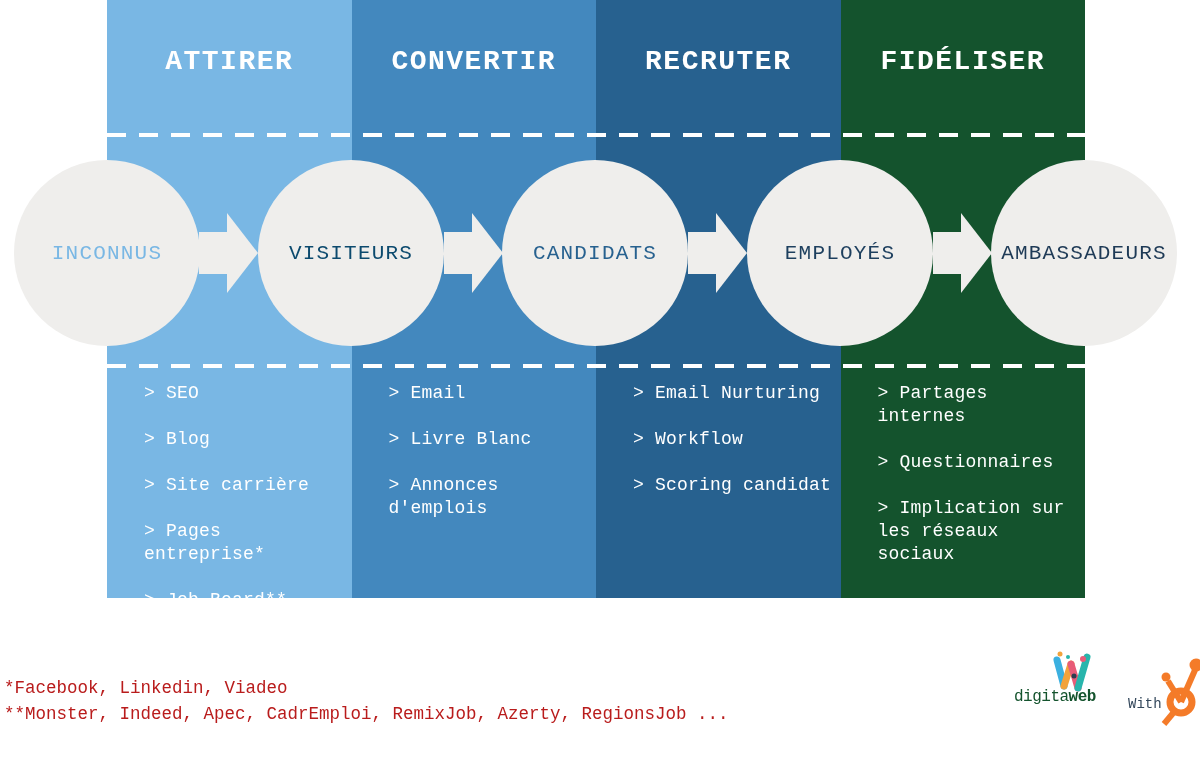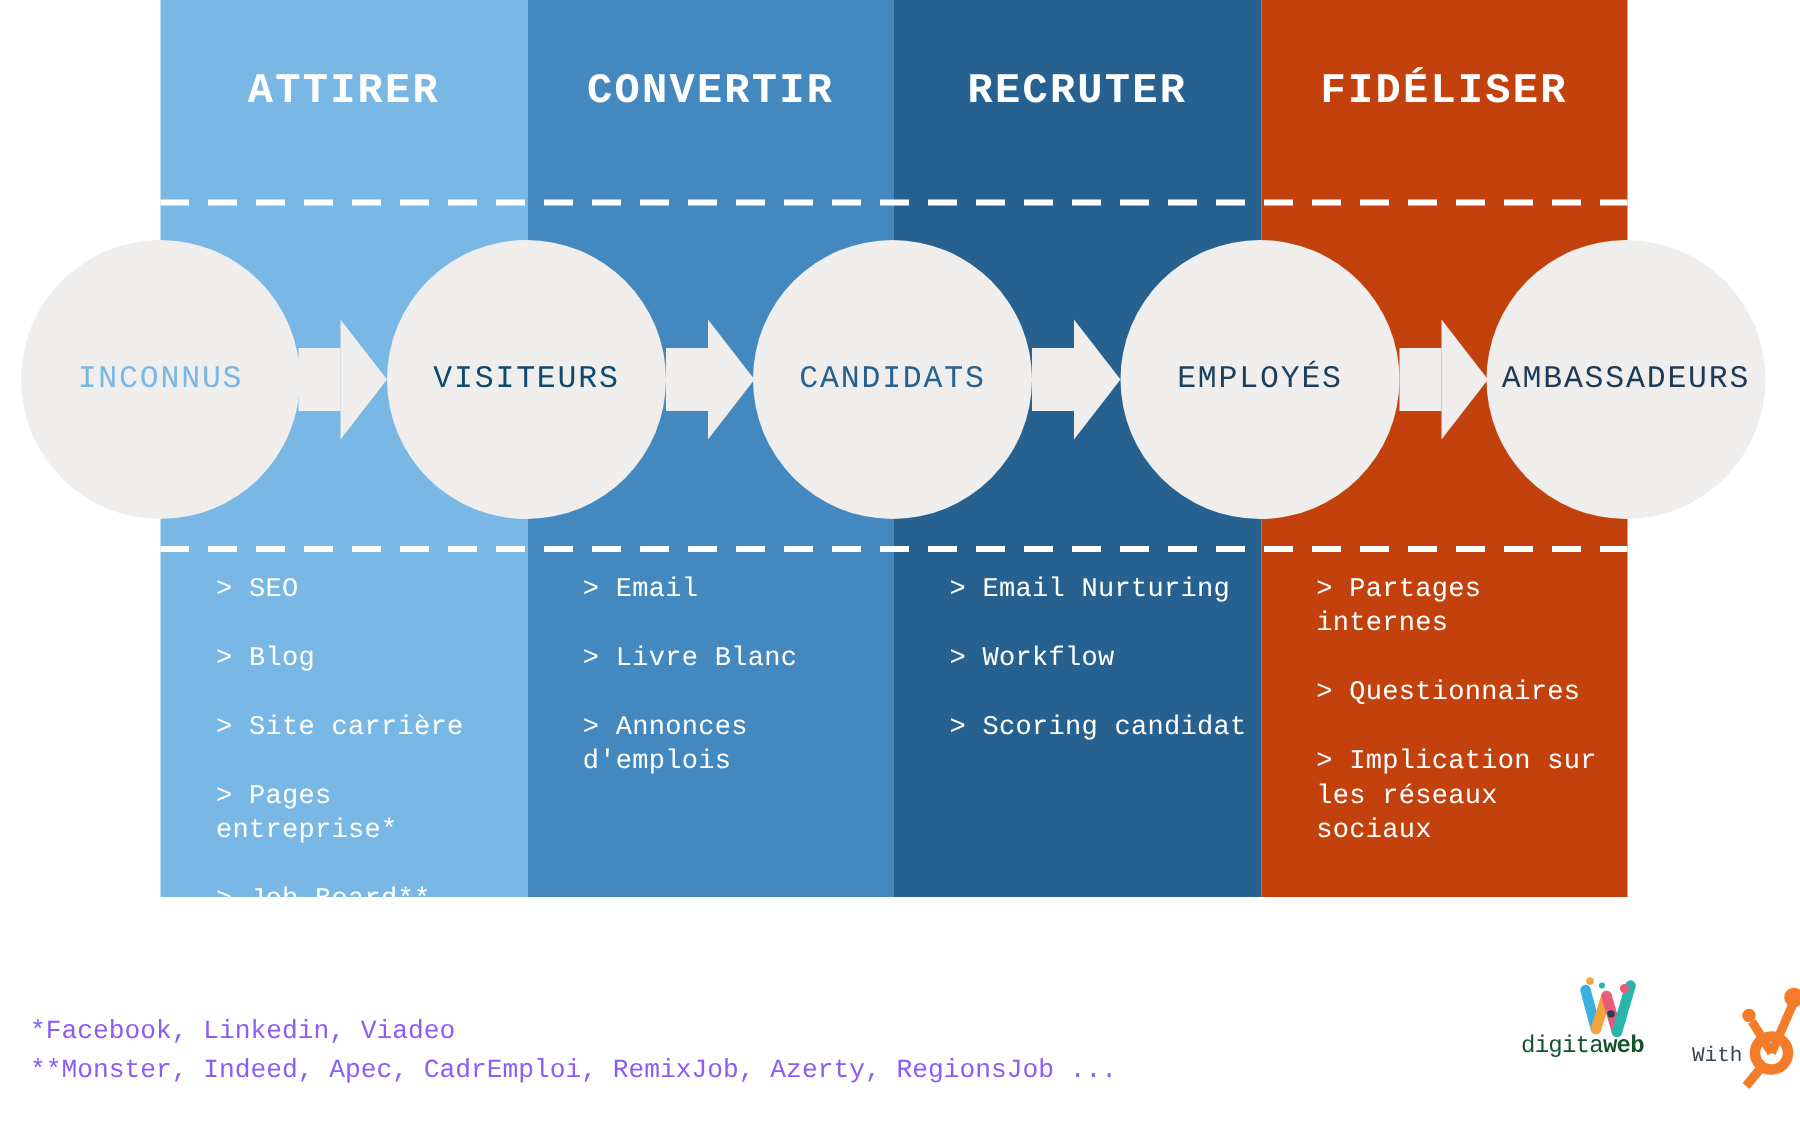--- a/index.html
+++ b/index.html
@@ -6,21 +6,21 @@
   .canvas {
     position:relative; width:1200px; height:758px; background:#ffffff;
     font-family:Liberation Mono, monospace; overflow:hidden;
   }
   
   .band { position:absolute; left:107px; top:0; width:978px; height:598px; display:flex; }
   .col { flex:1; position:relative; }
   .col-0 { background:#79b7e4; }
   .col-1 { background:#4388be; }
   .col-2 { background:#27618f; }
-  .col-3 { background:#c2410c; }
+  .col-3 { background:#14532d; }
   .col-header {
     margin-top:46px; text-align:center; color:#ffffff;
     font-size:28px; font-weight:bold; letter-spacing:1.5px;
   }
   .dash {
     position:absolute; left:0; width:100%; height:4px;
     background:repeating-linear-gradient(90deg,#ffffff 0,#ffffff 19px,transparent 19px,transparent 32px);
   }
   .dash-top { top:133px; }
   .dash-bottom { top:364px; }
@@ -43,21 +43,21 @@
   
   .arrow { position:absolute; top:213px; width:58px; height:80px; }
   .arrow-0 { left:199px; } .arrow-1 { left:444px; } .arrow-2 { left:688px; } .arrow-3 { left:933px; }
   .arrow .tail { position:absolute; left:0; top:19px; width:28px; height:42px; background:#efeeec; }
   .arrow .head {
     position:absolute; left:28px; top:0; width:0; height:0;
     border-top:40px solid transparent; border-bottom:40px solid transparent;
     border-left:31px solid #efeeec;
   }
   
-  .footnotes { position:absolute; left:20px; top:675px; color:#8b5cf6; font-size:17.5px; line-height:26px; }
+  .footnotes { position:absolute; left:4px; top:675px; color:#b91c1c; font-size:17.5px; line-height:26px; }
   
   .brand { position:absolute; left:1012px; top:646px; width:188px; height:95px; }
   .wmark { position:absolute; left:38px; top:2px; }
   .brand-line { position:absolute; left:2px; top:42px; white-space:nowrap; color:#14532d; font-size:16px; }
   .brand-digita { font-weight:normal; letter-spacing:-0.5px; }
   .brand-web { font-weight:bold; letter-spacing:-0.5px; }
   .with-label { position:absolute; left:116px; top:50px; font-size:14px; color:#33475b;text-align:right; }
   .sprocket { position:absolute; left:142px; top:6px; }
 </style>
 </head>

